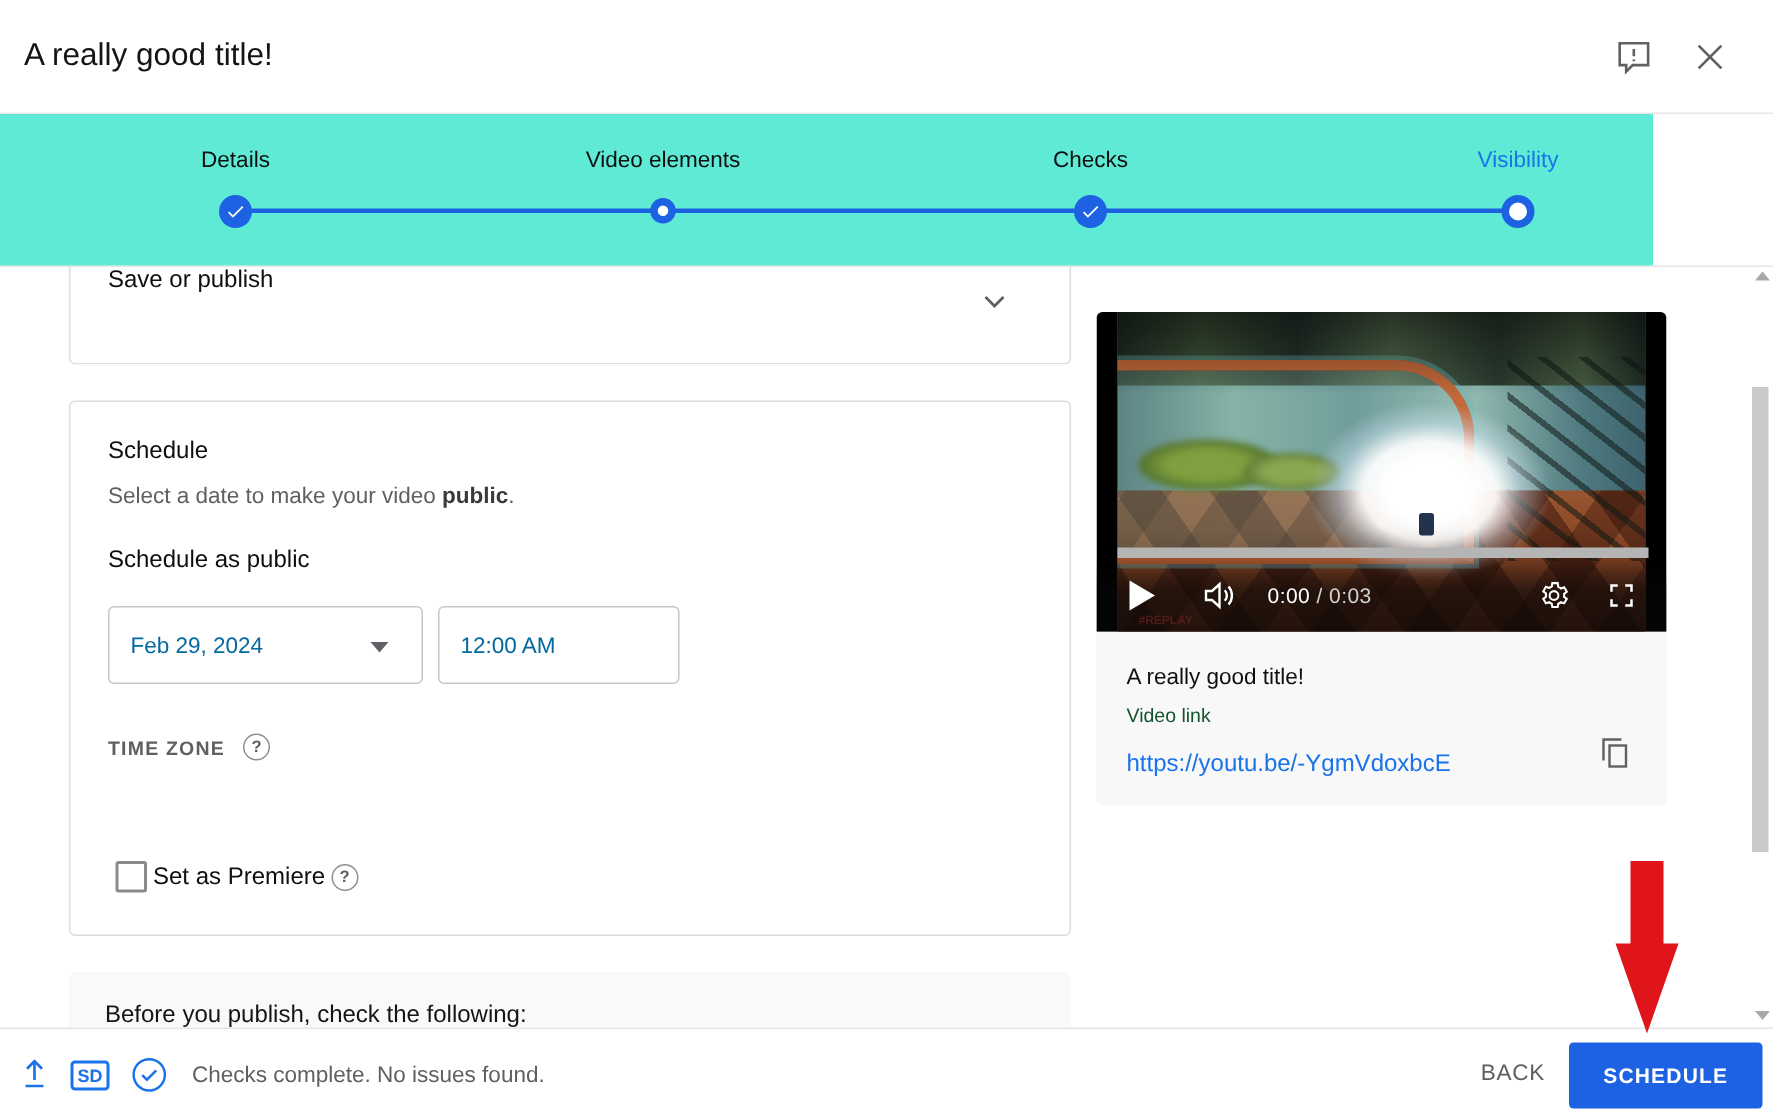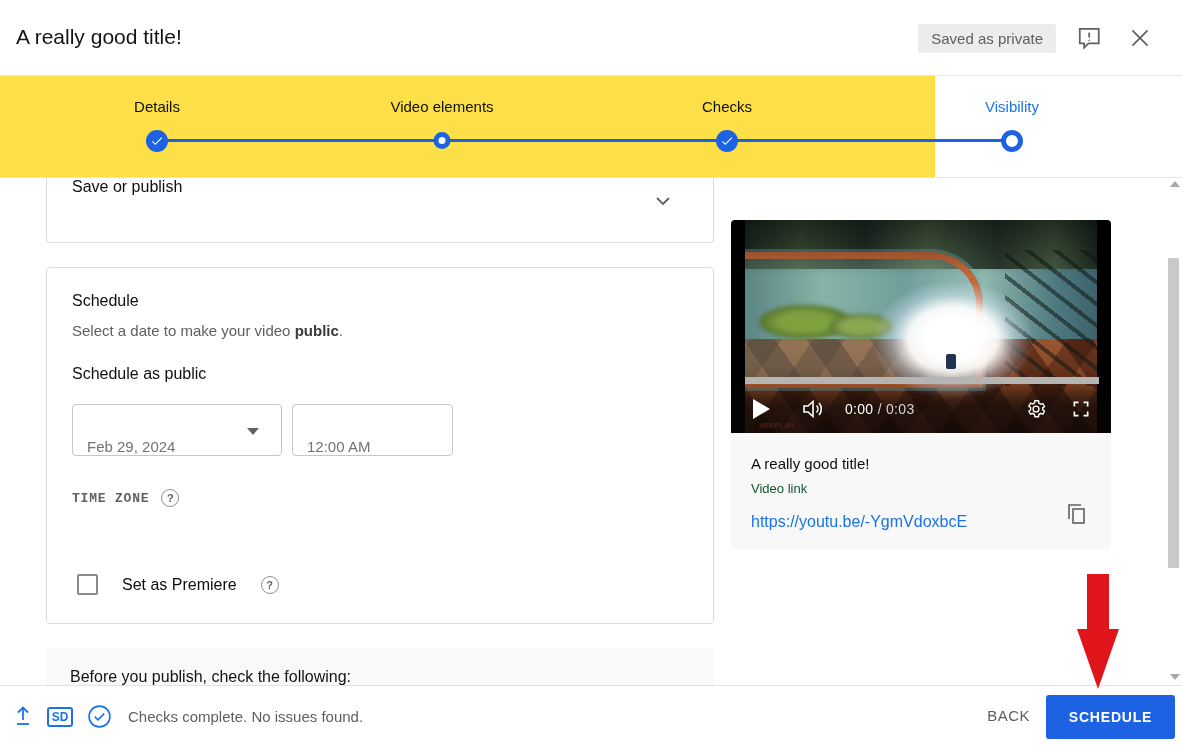--- a/index.html
+++ b/index.html
@@ -8,21 +8,21 @@
 
   
   .header { position:absolute; left:0; top:0; width:1182px; height:76px; background:#fff; border-bottom:1px solid #e8e8e8; z-index:30; }
   .header-title { position:absolute; left:16px; top:25px; font-size:21px; color:#141414; }
   .saved-badge { position:absolute; right:126px; top:24px; height:29px; line-height:29px; padding:0 13px; background:#ececec; color:#606060; font-size:15px; border-radius:2px; }
   .icon-btn { position:absolute; width:26px; height:26px; cursor:pointer; color:#606060; }
   .feedback-btn { right:80px; top:25px; }
   .close-btn { right:29px; top:25px; }
 
   
-  .stepper { position:absolute; left:0; top:76px; width:935px; height:101px; background:#fde047; z-index:25; }
+  .stepper { position:absolute; left:0; top:76px; width:1102px; height:101px; background:#5eead4; z-index:25; }
   .step-line { position:absolute; left:157px; top:63px; width:855px; height:3px; background:#1c62e3; }
   .step-label { position:absolute; top:22px; transform:translateX(-50%); font-size:15px; font-weight:500; color:#0f0f0f; white-space:nowrap; cursor:pointer; }
   .step-label.current { color:#1a73e8; }
   .step-circle { position:absolute; transform:translateX(-50%); border-radius:50%; cursor:pointer; }
   .step-circle.check { width:22px; height:22px; top:54px; background:#1c62e3; display:flex; align-items:center; justify-content:center; }
   .step-circle.dot { width:17px; height:17px; top:56px; background:#fff; border:5px solid #1c62e3; }
   .step-circle.current-ring { width:22px; height:22px; top:54px; background:#fff; border:5px solid #1c62e3; }
   .content-divider { position:absolute; left:0; top:177px; width:1182px; height:1px; background:#e6e6e6; z-index:24; }
 
   
@@ -30,37 +30,37 @@
   .card-sop { left:46px; top:178px; width:668px; height:65px; border-top:none; border-radius:0 0 4px 4px; }
   .sop-title { position:absolute; left:25px; top:0px; font-size:16px; font-weight:500; }
   .sop-desc { position:absolute; left:25px; top:27px; font-size:15px; color:#606060; }
   .sop-desc b, .sched-desc b, .sched-note b { color:#3a3a3a; font-weight:700; }
   .chevron-btn { position:absolute; right:38px; top:11px; width:24px; height:24px; color:#606060; cursor:pointer; }
 
   .card-schedule { left:46px; top:267px; width:668px; height:357px; }
   .sched-title { position:absolute; left:25px; top:24px; font-size:16px; font-weight:500; }
   .sched-desc { position:absolute; left:25px; top:54px; font-size:15px; color:#606060; }
   .sched-sub { position:absolute; left:25px; top:97px; font-size:16px; color:#0f0f0f; }
-  .field { position:absolute; top:136px; height:52px; border:1px solid #c6c6c6; border-radius:4px; background:#fff; font-size:15px; color:#737373; display:flex; align-items:flex-end; padding:0 14px; cursor:pointer; }
+  .field { position:absolute; top:136px; height:52px; border:1px solid #c6c6c6; border-radius:4px; background:#fff; font-size:15px; color:#0369a1; display:flex; align-items:center; padding:0 14px; cursor:pointer; }
   .field-date { left:25px; width:210px; }
   .field-time { left:245px; width:161px; }
   .caret-down { position:absolute; right:22px; top:23px; width:0; height:0; border-left:6px solid transparent; border-right:6px solid transparent; border-top:7px solid #5f6368; }
   .tz-row { position:absolute; left:25px; top:221px; display:flex; align-items:center; gap:12px; }
-  .tz-label { font-size:13px; font-weight:700; letter-spacing:0.8px; color:#606060;font-family:Liberation Mono, monospace; }
+  .tz-label { font-size:13px; font-weight:700; letter-spacing:0.8px; color:#606060; }
   .help-circle { width:18px; height:18px; border:1.5px solid #8f8f8f; border-radius:50%; color:#606060; font-size:11px; font-weight:700; display:flex; align-items:center; justify-content:center; cursor:pointer; }
   .sched-note { position:absolute; left:25px; top:267px; font-size:15px; color:#606060; }
-  .premiere-row { position:absolute; left:30px; top:306px; display:flex; align-items:center; gap:24px; }
+  .premiere-row { position:absolute; left:30px; top:306px; display:flex; align-items:center; gap:4px; }
   .checkbox { width:21px; height:21px; border:2px solid #8a8a8a; border-radius:2px; background:#fff; cursor:pointer; }
   .premiere-label { font-size:16px; color:#0f0f0f; }
 
   .card-before { position:absolute; left:46px; top:648px; width:668px; height:60px; background:#f9f9f9; border-radius:4px; }
   .before-title { position:absolute; left:24px; top:20px; font-size:16px; font-weight:500; color:#141414; }
 
   
-  .preview-card { position:absolute; left:731px; top:208px; width:380px; height:329px; border-radius:4px; overflow:hidden; background:#f8f8f8;margin-top:12px; }
+  .preview-card { position:absolute; left:731px; top:208px; width:380px; height:329px; border-radius:4px; overflow:hidden; background:#f8f8f8; }
   .player { position:relative; width:380px; height:213px; background:#000; }
   .thumb { position:absolute; left:14px; right:14px; top:0; bottom:0; overflow:hidden; background:#6b4a32; }
   .t-top { position:absolute; left:0; right:0; top:0; height:26%; background:linear-gradient(90deg,#1f2d26,#3f5438 16%,#24332c 34%,#50684a 52%,#2a3a30 72%,#465c40 88%,#1d2a24); }
   .t-mid { position:absolute; left:0; right:0; top:23%; height:34%; background:linear-gradient(90deg,#47707a,#83b2a8 22%,#5d8f92 45%,#8fb8ae 68%,#4f7a80 88%,#3d626d); }
   .t-floor { position:absolute; left:0; right:0; bottom:0; height:44%; background-image:repeating-linear-gradient(55deg, rgba(40,12,6,.45) 0 26px, rgba(0,0,0,0) 26px 52px),repeating-linear-gradient(-55deg, rgba(40,12,6,.35) 0 26px, rgba(0,0,0,0) 26px 52px),linear-gradient(#9a5530,#6b3018); }
   .t-rail { position:absolute; right:0; top:14%; width:26%; height:64%; background:repeating-linear-gradient(38deg, rgba(15,25,20,.55) 0 4px, transparent 4px 17px); }
   .t-arch { position:absolute; left:-8px; top:15%; width:70%; height:64%; border:7px solid #c2683a; border-left:none; border-bottom:4px solid #b05a30; border-radius:0 52px 0 0; box-shadow:0 0 0 3px rgba(110,190,190,.4); background:linear-gradient(90deg, rgba(130,170,150,.35), rgba(170,205,195,.28)); }
   .t-bush1 { position:absolute; left:4%; top:40%; width:26%; height:16%; border-radius:50%; background:radial-gradient(ellipse, #7fa03f 0 40%, #4c6b2a 75%, transparent); filter:blur(2px); }
   .t-bush2 { position:absolute; left:24%; top:44%; width:18%; height:12%; border-radius:50%; background:radial-gradient(ellipse, #8aa751 0 40%, #52702e 78%, transparent); filter:blur(2px); }
   .t-flash { position:absolute; left:36%; top:28%; width:46%; height:56%; background:radial-gradient(closest-side, #ffffff 0 34%, rgba(255,255,255,.92) 55%, rgba(222,236,255,.42) 76%, transparent); filter:blur(1px); }
@@ -104,21 +104,20 @@
   .ra-shaft { position:absolute; left:1087px; top:574px; width:22px; height:57px; background:#e0151b; }
   .ra-head { position:absolute; left:1077px; top:629px; width:0; height:0; border-left:21px solid transparent; border-right:21px solid transparent; border-top:60px solid #e0151b; }
 
   svg { display:block; }
 </style>
 </head>
 <body>
 
 <div class="header">
   <div class="header-title">A really good title!</div>
-  <div class="saved-badge">Saved as private</div>
   <div class="icon-btn feedback-btn">
     <svg width="26" height="26" viewBox="0 0 24 24" fill="none" stroke="currentColor" stroke-width="1.6">
       <path d="M21 3.5H3.5v13.5h4v4l4-4H21z"></path>
       <line x1="12.2" y1="7" x2="12.2" y2="11.6"></line>
       <line x1="12.2" y1="13.6" x2="12.2" y2="14.6"></line>
     </svg>
   </div>
   <div class="icon-btn close-btn">
     <svg width="26" height="26" viewBox="0 0 24 24" fill="none" stroke="currentColor" stroke-width="1.6">
       <line x1="5" y1="5" x2="19" y2="19"></line>

